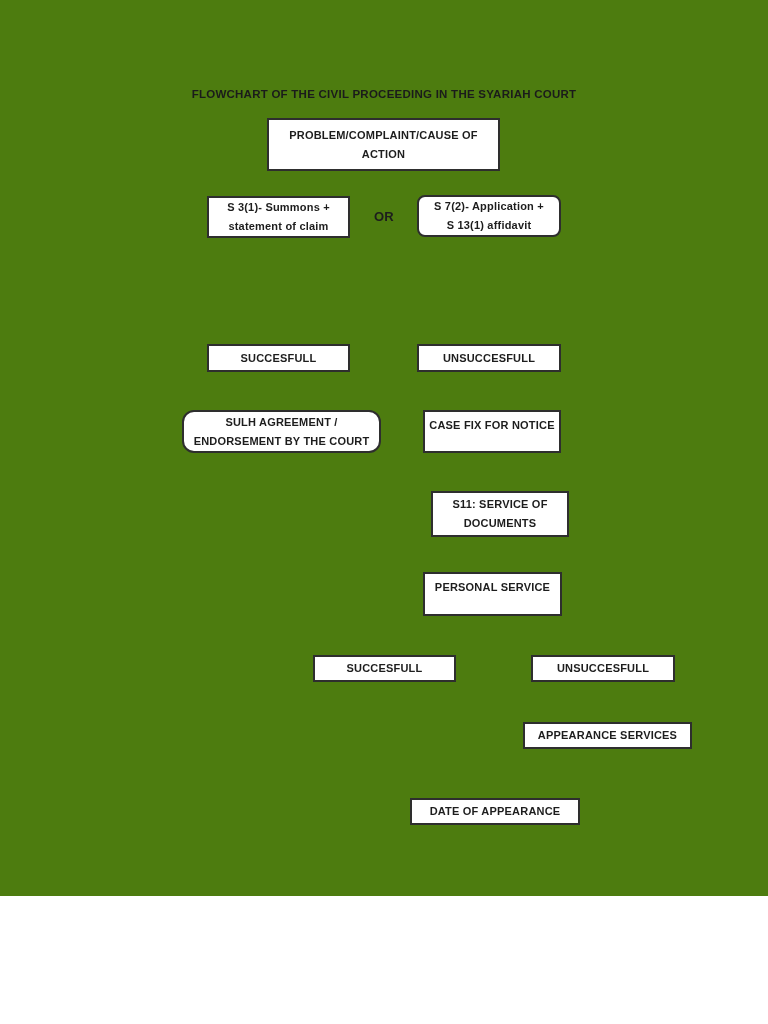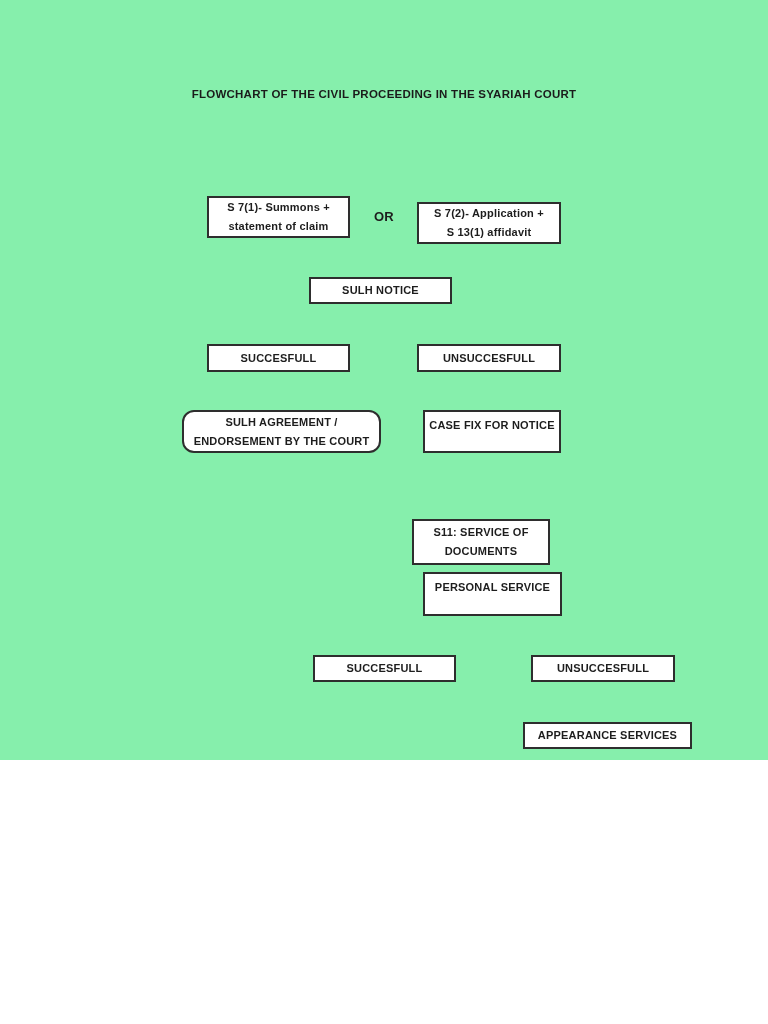--- a/index.html
+++ b/index.html
@@ -3,22 +3,22 @@
 <meta charset="utf-8">
 <style>
   html, body {
     margin: 0;
     padding: 0;
     background: #ffffff;
   }
   .page {
     position: relative;
     width: 768px;
-    height: 760px;
-    background: #86efac;
+    height: 896px;
+    background: #4d7c0f;
     overflow: hidden;
     font-family: "Liberation Sans", sans-serif;
     color: #1d1d1d;
   }
   .chart-title {
     position: absolute;
     left: 0;
     right: 0;
     top: 88px;
     text-align: center;
@@ -54,50 +54,51 @@
     width: 44px;
     text-align: center;
     font-size: 13px;
     font-weight: 700;
     letter-spacing: 0.3px;
     color: #1d1d1d;
   }
   
   .n-problem        { left:267px; top:118px; width:233px; height:53px; }
   .n-summons        { left:207px; top:196px; width:143px; height:42px; }
-  .n-application    { left:417px; top:202px; width:144px; height:42px; }
+  .n-application    { left:417px; top:195px; width:144px; height:42px;border-radius:8px; }
   .n-sulh-notice    { left:309px; top:277px; width:143px; height:27px; }
   .n-sulh-succ      { left:207px; top:344px; width:143px; height:28px; }
   .n-sulh-unsucc    { left:417px; top:344px; width:144px; height:28px; }
   .n-sulh-agreement { left:182px; top:410px; width:199px; height:43px;border-radius:12px; }
   .n-case-fix       { left:423px; top:410px; width:138px; height:43px; }
-  .n-s11-service    { left:412px; top:491px; width:138px; height:46px;margin-top:28px; }
+  .n-s11-service    { left:431px; top:491px; width:138px; height:46px; }
   .n-personal       { left:423px; top:572px; width:139px; height:44px; }
   .n-serv-succ      { left:313px; top:655px; width:143px; height:27px; }
   .n-serv-unsucc    { left:531px; top:655px; width:144px; height:27px; }
   .n-subtituted     { left:523px; top:722px; width:169px; height:27px; }
   .n-date           { left:410px; top:798px; width:170px; height:27px; }
 </style>
 </head>
 <body>
 
 <div class="page">
 
   <div class="chart-title">FLOWCHART OF THE CIVIL PROCEEDING IN THE SYARIAH COURT</div>
 
+  <div class="node n-problem">PROBLEM/COMPLAINT/CAUSE OF
+ACTION</div>
 
-  <div class="node n-summons">S 7(1)- Summons +
+  <div class="node n-summons">S 3(1)- Summons +
 statement of claim</div>
 
   <div class="or-label">OR</div>
 
   <div class="node n-application">S 7(2)- Application +
 S 13(1) affidavit</div>
 
-  <div class="node n-sulh-notice">SULH NOTICE</div>
 
   <div class="node n-sulh-succ">SUCCESFULL</div>
 
   <div class="node n-sulh-unsucc">UNSUCCESFULL</div>
 
   <div class="node n-sulh-agreement">SULH AGREEMENT /
 ENDORSEMENT BY THE COURT</div>
 
   <div class="node n-case-fix top-align">CASE FIX FOR NOTICE</div>
 
@@ -105,14 +106,15 @@
 DOCUMENTS</div>
 
   <div class="node n-personal top-align">PERSONAL SERVICE</div>
 
   <div class="node n-serv-succ">SUCCESFULL</div>
 
   <div class="node n-serv-unsucc">UNSUCCESFULL</div>
 
   <div class="node n-subtituted">APPEARANCE SERVICES</div>
 
+  <div class="node n-date">DATE OF APPEARANCE</div>
 
 </div>
 
 </body></html>

